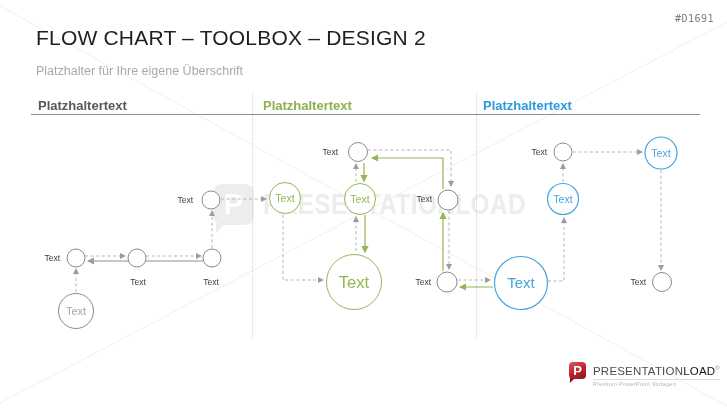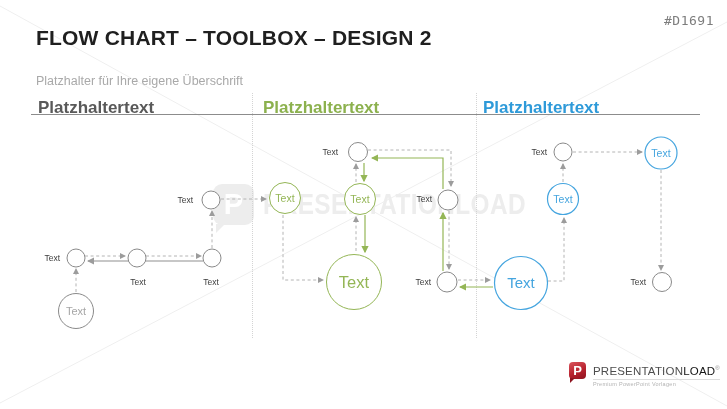--- a/index.html
+++ b/index.html
@@ -9,25 +9,25 @@
   }
   .bg-svg{position:absolute;left:0;top:0;z-index:0}
   .watermark{position:absolute;left:213px;top:184px;display:flex;align-items:center;gap:9px;z-index:1}
   .wm-icon{width:41px;height:41px;background:#EDEDED;border-radius:9px;position:relative;
     display:flex;align-items:center;justify-content:center;color:#ffffff;font-size:29px;font-weight:bold}
   .wm-icon:after{content:"";position:absolute;left:3px;bottom:-8px;width:0;height:0;
     border-top:9px solid #EDEDED;border-right:9px solid transparent}
   .wm-text{font-size:29px;font-weight:bold;color:#EDEDED;white-space:nowrap;
     transform:scaleX(0.84);transform-origin:left center;letter-spacing:0.5px}
   .tag{position:absolute;top:13px;right:13px;font-family:"DejaVu Sans Mono",monospace;
-    font-size:13px;color:#7D7D7D;letter-spacing:0.5px;z-index:3}
-  .title{position:absolute;left:36px;top:26px;margin:0;font-size:21px;font-weight:700;
+    font-size:10px;color:#7D7D7D;letter-spacing:0.5px;z-index:3}
+  .title{position:absolute;left:36px;top:26px;margin:0;font-size:21px;font-weight:400;
     color:#1F1F1F;letter-spacing:0.2px;z-index:3}
-  .subtitle{position:absolute;left:36px;top:74px;font-size:12.5px;color:#A9A9A9;z-index:3}
-  .col-header{position:absolute;top:98px;font-size:17px;font-weight:600;z-index:3}
+  .subtitle{position:absolute;left:36px;top:64px;font-size:12.5px;color:#A9A9A9;z-index:3}
+  .col-header{position:absolute;top:98px;font-size:13px;font-weight:600;z-index:3}
   .header-rule{position:absolute;left:31px;top:114px;width:669px;height:1px;background:#8C8C8C;z-index:3}
   .v-divider{position:absolute;top:93px;height:245px;width:0;border-left:1px dotted #D4D4D4;z-index:2}
   .diagram-svg{position:absolute;left:0;top:0;z-index:2}
   .brand{position:absolute;left:569px;top:362px;display:flex;gap:7px;z-index:3}
   .brand-icon{width:17px;height:17px;border-radius:4px;position:relative;
     background:linear-gradient(155deg,#D9545C 0%,#B7222E 55%,#8E1420 100%);
     color:#fff;font-weight:bold;font-size:13px;display:flex;align-items:center;justify-content:center}
   .brand-icon:after{content:"";position:absolute;left:1px;bottom:-4px;width:0;height:0;
     border-top:5px solid #8E1420;border-right:5px solid transparent}
   .brand-body{display:flex;flex-direction:column}

